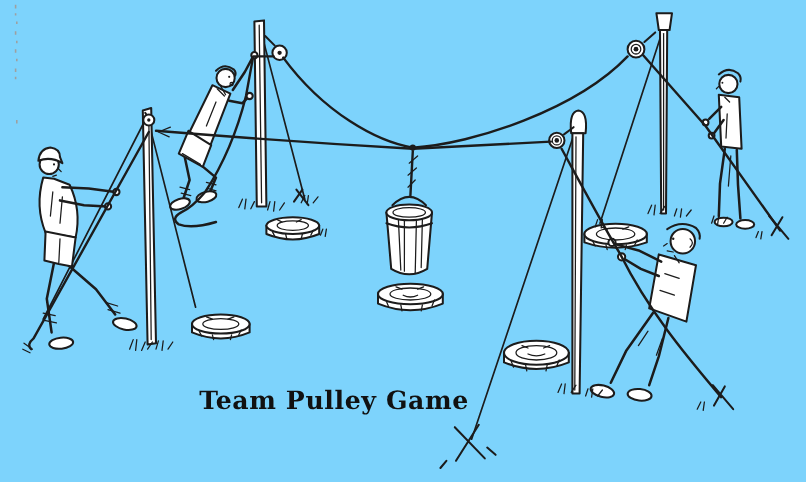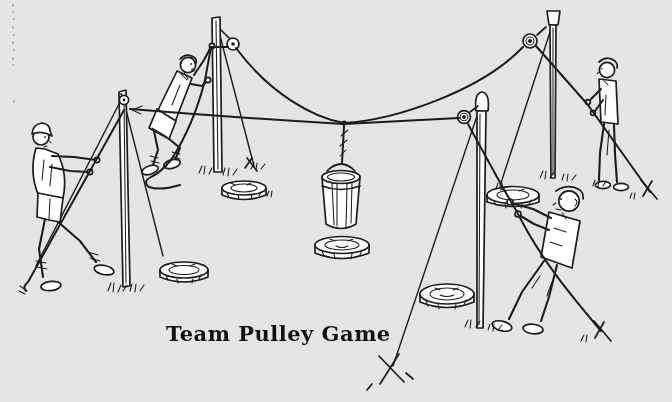--- a/index.html
+++ b/index.html
@@ -1,16 +1,16 @@
 <!DOCTYPE html>
 <html><head>
 <meta charset="utf-8">
 <style>
   html,body{margin:0;padding:0;background:#fff;}
-  .stage{width:672px;height:402px;background:#e5e5e5;position:relative;overflow:hidden;
+  .stage{width:672px;height:402px;background:#7dd3fc;position:relative;overflow:hidden;
          font-family:"Liberation Sans", sans-serif;}
   svg{display:block}
   
   .ln  {stroke:#1c1c1c; fill:none; stroke-width:1.7; stroke-linecap:round; stroke-linejoin:round;}
   .ln2 {stroke:#1c1c1c; fill:none; stroke-width:2.1; stroke-linecap:round; stroke-linejoin:round;}
   .thin{stroke:#1c1c1c; fill:none; stroke-width:1.05; stroke-linecap:round; stroke-linejoin:round;}
   .guy {stroke:#1c1c1c; fill:none; stroke-width:1.4; stroke-linecap:round;}
   .rope{stroke:#1c1c1c; fill:none; stroke-width:2.0; stroke-linecap:round; stroke-linejoin:round;}
   .wf  {fill:#ffffff;}
   .ink {fill:#1c1c1c;}

